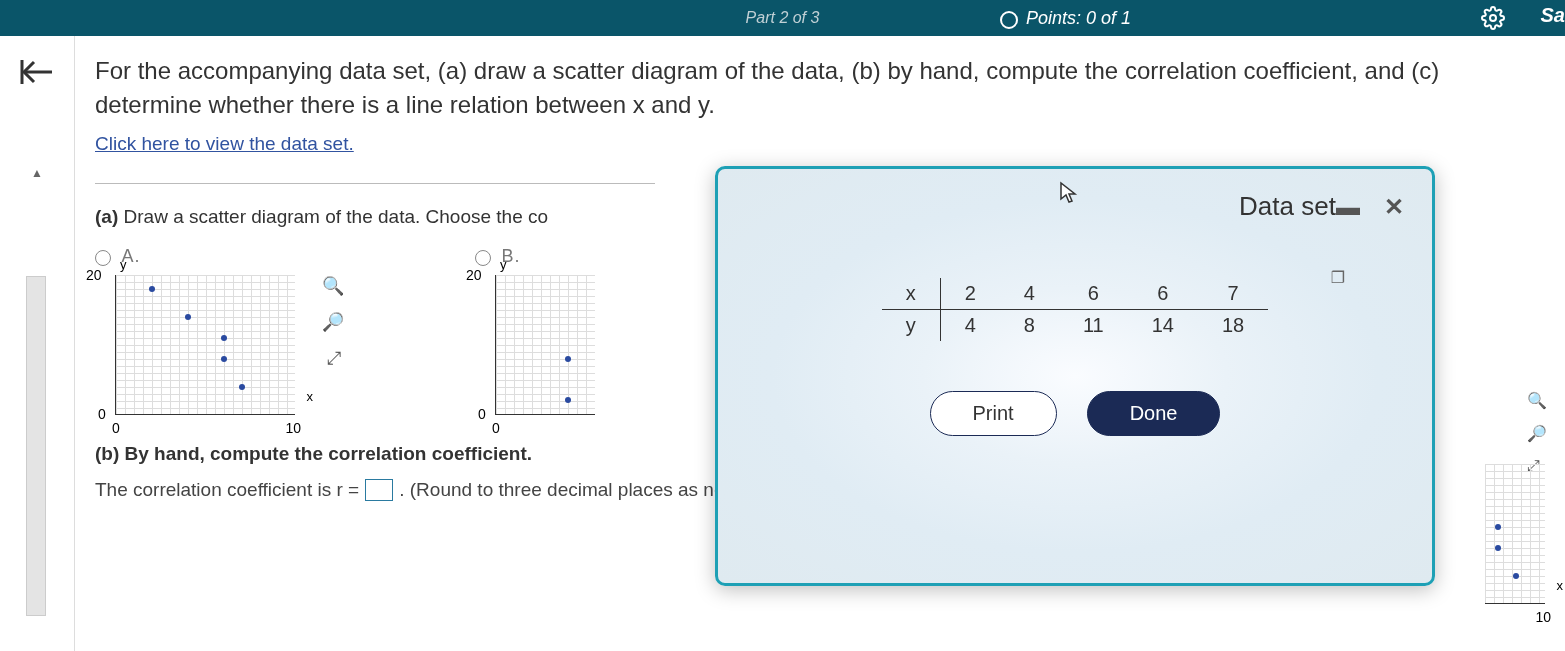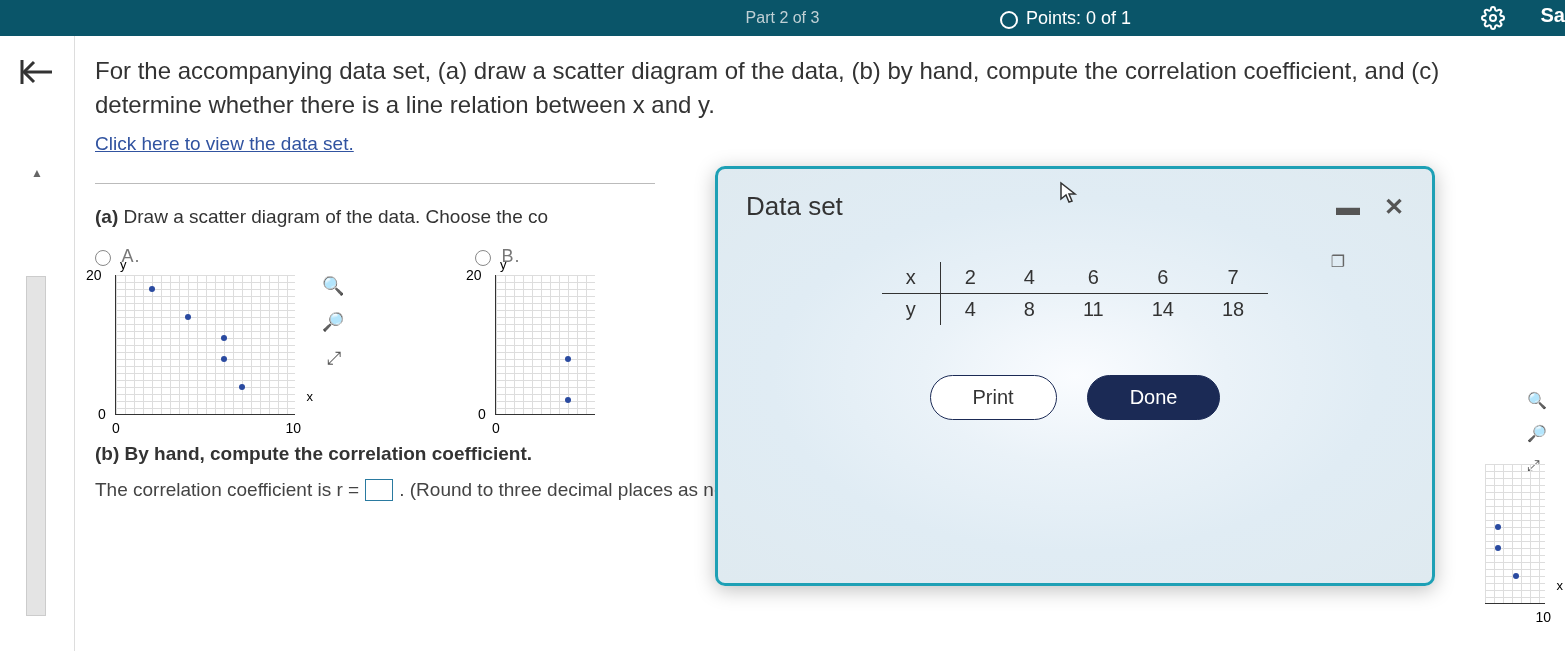--- a/index.html
+++ b/index.html
@@ -11,20 +11,21 @@
       overflow: hidden;
       position: relative;
     }
     .top-bar {
       background: #0a5569;
       height: 36px;
       display: flex;
       align-items: center;
       color: #fff;
       position: relative;
+      font-style: italic;
     }
     .top-center {
       position: absolute;
       left: 50%;
       transform: translateX(-50%);
       font-size: 16px;
       color: #c0d0d5;
     }
     .top-points {
       position: absolute;
@@ -96,21 +97,21 @@
       position:absolute;
       left: 640px; top: 130px;
       width: 720px; height: 420px;
       background: radial-gradient(ellipse at 50% 50%, #fafcff 0%, #eaf2f8 30%, #e0ecf4 60%, #dfeaf0 100%);
       border: 3px solid #1ea0b5;
       border-radius: 10px;
       box-shadow: 0 4px 20px rgba(0,0,0,.25);
       padding: 22px 28px;
       z-index: 10;
     }
-    .modal-header { display:flex; justify-content:space-between; align-items:center; margin-bottom:40px;}
+    .modal-header { display:flex; justify-content:flex-end; align-items:center; margin-bottom:56px;}
     .modal-title { font-size:26px; color:#333;}
     .modal-controls { display:flex; gap:24px; color:#555;}
     .modal-controls span { font-size:24px; cursor:pointer; font-weight:bold;}
     .cursor-icon { position:absolute; top:12px; left:340px; font-size:22px; color:#333;}
     .data-table-wrap { margin: 0 auto; width:480px; position:relative;}
     .data-table { border-collapse:collapse; margin:0 auto 40px auto; font-size:20px;}
     .data-table td { padding: 4px 24px; text-align:center; color:#333;}
     .data-table .row-x td { border-bottom:1.5px solid #333;}
     .data-table .hdr { border-right:1.5px solid #333; font-style:normal;}
     .copy-icon { position:absolute; right:-30px; top:-10px; color:#666; font-size:16px;}

